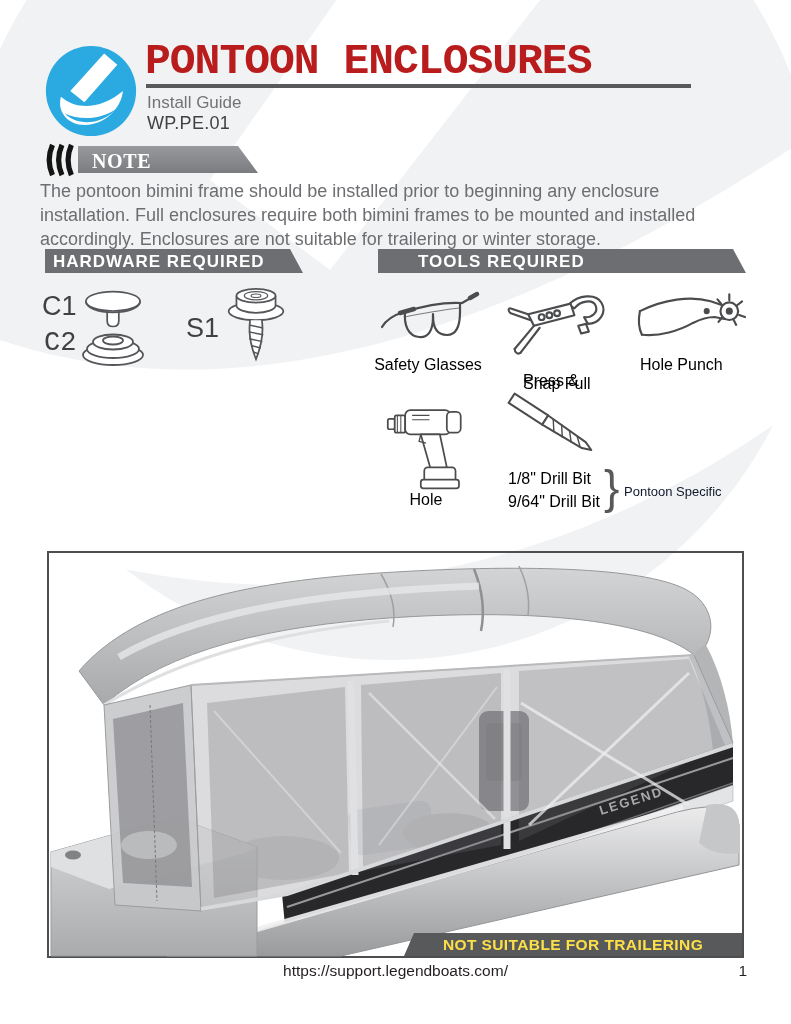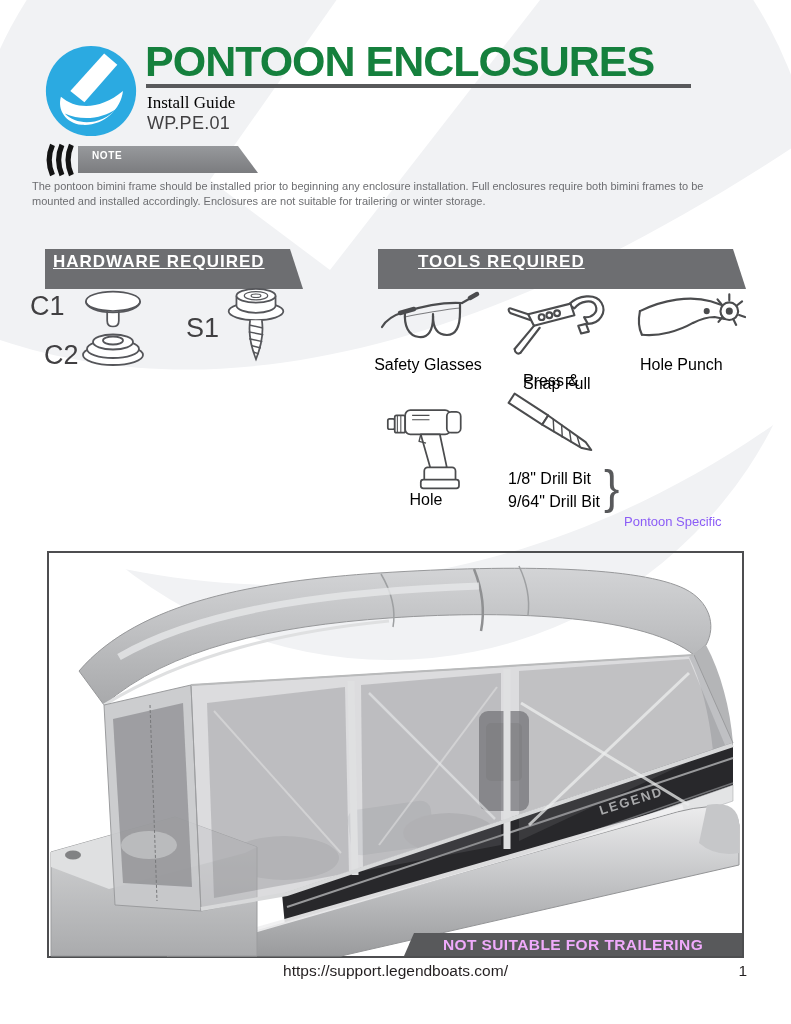--- a/index.html
+++ b/index.html
@@ -4,49 +4,49 @@
 <style>
   html,body{margin:0;padding:0;background:#ffffff;}
   .page{position:relative;width:791px;height:1024px;background:#fff;overflow:hidden;
         font-family:"Liberation Sans",sans-serif;color:#231f20;}
   .layer{position:absolute;z-index:1;}
   
   .watermark{position:absolute;left:-90px;top:-250px;z-index:0;}
   
   .logo{left:44px;top:44px;width:94px;height:94px;}
   .title{left:145px;top:40px;font-size:43px;font-weight:bold;letter-spacing:-1px;
-         color:#15803d;white-space:nowrap;line-height:1;}
+         color:#b91c1c;white-space:nowrap;line-height:1;font-family:Liberation Mono, monospace;}
   .title-rule{left:146px;top:84px;width:545px;height:4px;background:#58595b;}
-  .subtitle{left:147px;top:93px;font-size:17px;color:#000000;font-family:Liberation Serif, serif;}
+  .subtitle{left:147px;top:93px;font-size:17px;color:#737373;}
   .doc-code{left:147px;top:113px;font-size:18px;color:#414042;letter-spacing:.3px;}
   
   .note-stripes{left:44px;top:143px;width:34px;height:34px;}
   .note-banner{left:78px;top:146px;width:180px;height:27px;
                background:linear-gradient(#97999c,#7b7c7f);
                clip-path:polygon(0 0,calc(100% - 20px) 0,100% 100%,0 100%);}
-  .note-banner span{display:block;color:#fff;font-weight:bold;font-size:10px;
-                    letter-spacing:.6px;padding:4px 0 0 14px;}
-  .note-text{left:32px;top:179px;width:708px;font-size:11px;line-height:1.34;color:#6d6e71;}
-  
-  .banner{height:40px;background:#6d6e71;color:#fff;font-weight:bold;font-size:17px;
+  .note-banner span{display:block;color:#fff;font-weight:bold;font-size:20px;
+                    letter-spacing:.6px;padding:4px 0 0 14px;font-family:Liberation Serif, serif;}
+  .note-text{left:40px;top:179px;width:708px;font-size:18px;line-height:1.34;color:#6d6e71;}
+  
+  .banner{height:24px;background:#6d6e71;color:#fff;font-weight:bold;font-size:17px;
           letter-spacing:1px;box-sizing:border-box;padding:3px 0 0 8px;
-          clip-path:polygon(0 0,calc(100% - 13px) 0,100% 100%,0 100%);text-decoration:underline;}
+          clip-path:polygon(0 0,calc(100% - 13px) 0,100% 100%,0 100%);}
   .hw-banner{left:45px;top:249px;width:258px;}
   .tools-banner{left:378px;top:249px;width:368px;padding-left:40px;}
   
   .hw-label{font-size:27px;color:#414042;font-weight:500;}
   .tool-label{font-size:16px;color:#000000;}
   .center{text-align:center;}
   .brace{font-size:46px;font-weight:200;color:#58595b;line-height:1;}
-  .bit-note{font-size:13px;color:#8b5cf6;margin-top:30px;}
+  .bit-note{font-size:13px;color:#0f172a;}
   
   .figure{left:47px;top:551px;width:693px;height:403px;border:2px solid #4d4e50;}
   .figure svg{position:absolute;left:0;top:0;}
   .warning-banner{position:absolute;right:0;bottom:0;width:338px;height:23px;background:#58595b;
-                  color:#f0abfc;font-weight:bold;font-size:15.5px;letter-spacing:.4px;
+                  color:#fde047;font-weight:bold;font-size:15.5px;letter-spacing:.4px;
                   text-align:center;box-sizing:border-box;padding-top:3px;
                   clip-path:polygon(10px 0,100% 0,100% 100%,0 100%);z-index:2;}
   .footer-url{left:0;top:962px;width:791px;text-align:center;font-size:15.5px;color:#231f20;}
   .page-number{right:44px;top:962px;font-size:15.5px;color:#231f20;}
   svg{overflow:visible;}
 </style>
 </head>
 <body>
 
 <div class="page">
@@ -74,29 +74,29 @@
     <path d="M29,1 Q22,17 29,33" stroke="#141414" stroke-width="5.5" fill="none"></path>
   </svg>
   <div class="layer note-banner">
     <span>NOTE</span>
   </div>
   <div class="layer note-text">The pontoon bimini frame should be installed prior to beginning any enclosure installation. Full enclosures require both bimini frames to be mounted and installed accordingly. Enclosures are not suitable for trailering or winter storage.</div>
 
   <div class="layer banner hw-banner">HARDWARE REQUIRED</div>
   <div class="layer banner tools-banner">TOOLS REQUIRED</div>
 
-  <div class="layer hw-label" style="left:30px;top:291px;">C1</div>
+  <div class="layer hw-label" style="left:42px;top:291px;">C1</div>
   <svg class="layer" style="left:82px;top:288px;" width="62" height="46" viewBox="0 0 64 46">
     <g fill="#fff" stroke="#55565a" stroke-width="1.8">
       <path d="M26,22 L26,33 C26,37 28,39 32,39 C36,39 38,37 38,33 L38,22"></path>
       <ellipse cx="32" cy="13" rx="28" ry="10"></ellipse>
       <path d="M4,13 C4,19.5 16,24.5 32,24.5 C48,24.5 60,19.5 60,13" fill="none"></path>
     </g>
   </svg>
-  <div class="layer hw-label" style="left:44px;top:340px;">C2</div>
+  <div class="layer hw-label" style="left:44px;top:328px;font-family:Liberation Mono, monospace;">C2</div>
   <svg class="layer" style="left:80px;top:326px;" width="66" height="42" viewBox="0 0 66 42">
     <g fill="#fff" stroke="#55565a" stroke-width="1.8">
       <ellipse cx="33" cy="29" rx="30" ry="10"></ellipse>
       <ellipse cx="33" cy="23" rx="26" ry="9"></ellipse>
       <ellipse cx="33" cy="16" rx="20" ry="7.5"></ellipse>
       <ellipse cx="33" cy="14.5" rx="10" ry="4"></ellipse>
     </g>
   </svg>
   <div class="layer hw-label" style="left:186px;top:313px;">S1</div>
   <svg class="layer" style="left:224px;top:284px;" width="64" height="84" viewBox="0 0 64 86">

